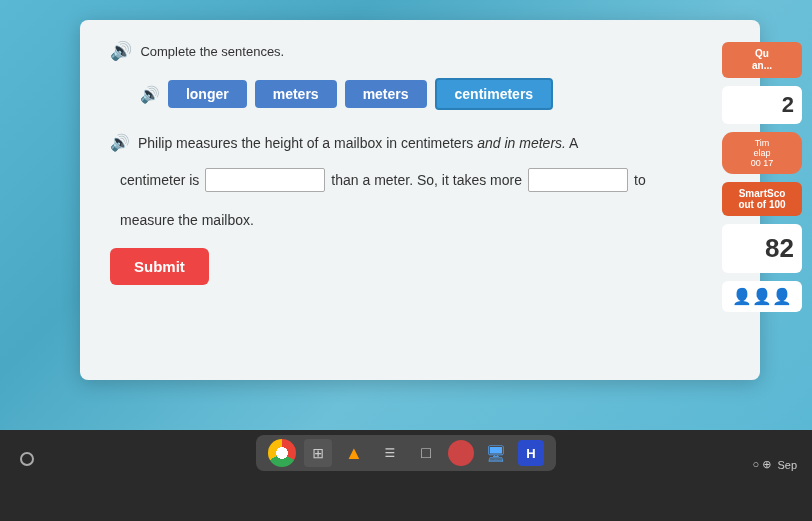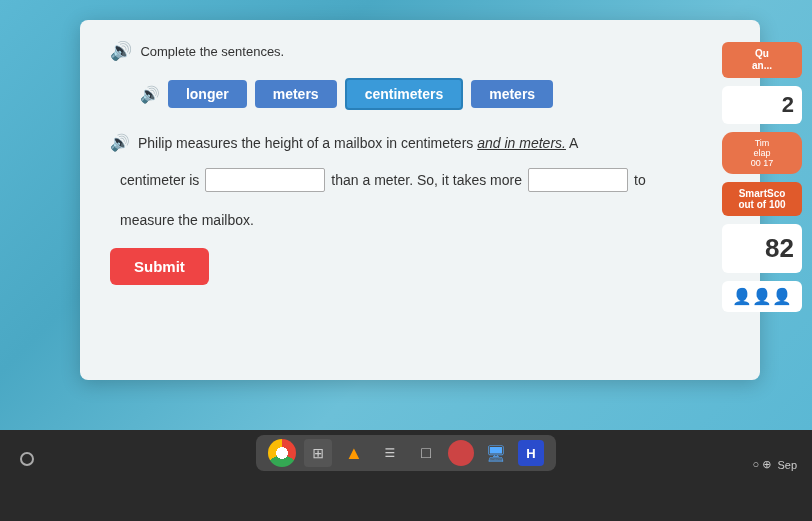--- a/index.html
+++ b/index.html
@@ -163,21 +163,20 @@
       color: #333;
       margin-bottom: 12px;
       display: flex;
       align-items: center;
       gap: 8px;
       line-height: 1.6;
     }
 
     .sentence-italic {
       font-style: italic;
-      text-decoration: underline;
     }
 
     
     .fill-row {
       display: flex;
       align-items: center;
       gap: 6px;
       font-size: 14px;
       color: #333;
       margin-bottom: 20px;
@@ -290,22 +289,22 @@
     <div class="card-header">
       <span class="speaker-icon">🔊</span>
       <span class="header-text">Complete the sentences.</span>
     </div>
 
     
     <div class="word-buttons">
       <span class="speaker-small">🔊</span>
       <button class="word-btn btn-longer">longer</button>
       <button class="word-btn btn-shorter">meters</button>
+      <button class="word-btn btn-meters">meters</button>
       <button class="word-btn btn-centimeters">centimeters</button>
-      <button class="word-btn btn-meters">meters</button>
     </div>
 
     
     <div class="sentence-para">
       <span class="speaker-small">🔊</span>
       <span>
         <span>Philip measures the height of a mailbox in centimeters</span>
         <span class="sentence-italic">and in meters.</span>
         <span> A</span>
       </span>

